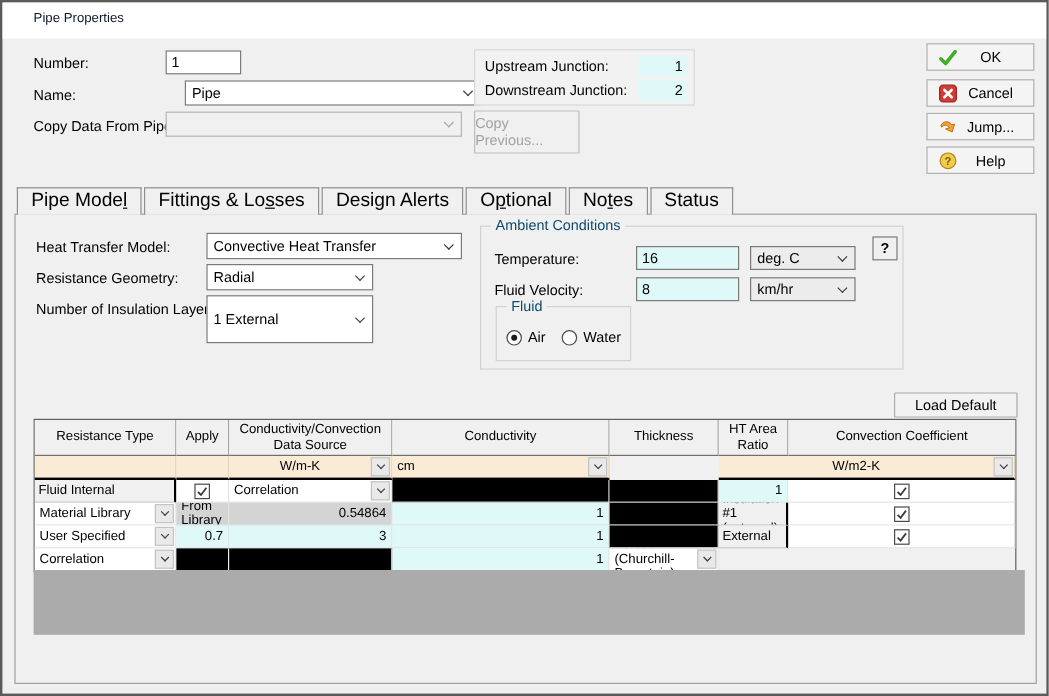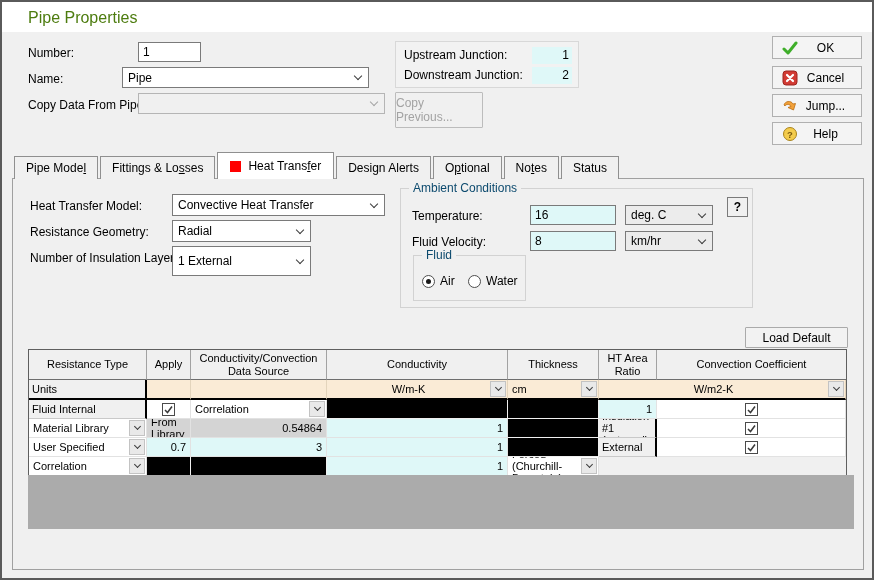--- a/index.html
+++ b/index.html
@@ -1,20 +1,20 @@
 <!DOCTYPE html>
 <html><head>
 <meta charset="utf-8">
 <style>
   * { margin:0; padding:0; box-sizing:border-box; font-family:"Liberation Sans", sans-serif; }
   html,body { background:#cfcfcf; }
   .dialog { position:relative; width:874px; height:580px; background:#f0f0f0;
             border:2px solid #5a5a5a; overflow:hidden; }
   .titlebar { position:absolute; left:0; top:0; width:100%; height:30px; background:#ffffff; }
-  .titlebar span { position:absolute; left:26px; top:7px; font-size:16px; color:#4d7c0f; }
+  .titlebar span { position:absolute; left:26px; top:7px; font-size:11px; color:#0f172a; }
 
   .lbl { position:absolute; font-size:12px; color:#000; white-space:nowrap; }
 
   .tbox { position:absolute; background:#fff; border:1px solid #7a7a7a; font-size:12px;
           padding:0 4px; color:#000; outline:none; }
   .cyan { background:#DFF8F8 !important; }
 
   .combo { position:absolute; display:flex; align-items:center; background:#fff;
            border:1px solid #7a7a7a; font-size:12px; padding-left:5px; color:#000; }
   .combo.graybg { background:#ececec; }
@@ -38,21 +38,21 @@
 
   .abtn { position:absolute; left:770px; width:90px; height:23px; background:#f4f4f4;
           border:1px solid #b0b0b0; border-radius:0; display:flex; align-items:center;
           font-size:12px; color:#000; }
   .abtn .ic { width:16px; height:16px; margin:0 0 0 9px; flex:0 0 16px; }
   .abtn .tx { flex:1; text-align:center; padding-right:8px; }
 
   .tabs { position:absolute; left:12px; top:150px; height:27px; display:flex;
           align-items:flex-end; z-index:3; }
   .tab { height:23px; background:#f0f0f0; border:1px solid #8f8f8f; border-bottom:none;
-         display:flex; align-items:center; padding:0 11px; margin-right:2px; font-size:12px; }
+         display:flex; align-items:center; padding:0 11px; margin-right:2px; font-size:16px; }
   .tab.active { height:27px; background:#fff; padding:0 12px; }
   .tab u { text-decoration:underline; }
   .redsq { width:11px; height:11px; background:#FF0000; margin-right:7px; }
 
   .panel { position:absolute; left:10px; top:176px; width:852px; height:392px;
            background:#f0f0f0; border:1px solid #a0a0a0; z-index:1; }
 
   .fieldset { position:absolute; border:1px solid #d2d2d2; }
   .fieldset .legend { position:absolute; top:-8px; left:8px; background:#f0f0f0;
                       padding:0 4px; font-size:12px; color:#0c4a6e; white-space:nowrap; }
@@ -111,21 +111,21 @@
 <div class="dialog">
 
   <div class="titlebar">
     <span>Pipe Properties</span>
   </div>
 
   <div class="lbl" style="left:26px; top:44px;">Number:</div>
   <input class="tbox" style="left: 136px; top: 40px; width: 63px; height: 20px;" value="1">
 
   <div class="lbl" style="left:26px; top:70px;">Name:</div>
-  <div class="combo" style="left:120px; top:65px; width:247px; height:21px;">
+  <div class="combo" style="left:152px; top:65px; width:247px; height:21px;">
     <span>Pipe</span>
     <span class="chevwrap">
         <span class="chev"></span>
       </span>
   </div>
 
   <div class="lbl" style="left:26px; top:96px;">Copy Data From Pipe...</div>
   <div class="combo disabled" style="left:136px; top:91px; width:247px; height:21px;">
     <span></span>
     <span class="chevwrap">
@@ -173,24 +173,20 @@
     <span class="tx">Help</span>
   </div>
 
   <div class="tabs">
     <div class="tab">
         <span>Pipe Mode<u>l</u></span>
       </div>
     <div class="tab">
         <span>Fittings &amp; Lo<u>s</u>ses</span>
       </div>
-    <div class="tab active">
-      <span class="redsq"></span>
-      <span>Heat Trans<u>f</u>er</span>
-    </div>
     <div class="tab">
         <span>Desi<u>g</u>n Alerts</span>
       </div>
     <div class="tab">
         <span>O<u>p</u>tional</span>
       </div>
     <div class="tab">
         <span>No<u>t</u>es</span>
       </div>
     <div class="tab">
@@ -210,21 +206,21 @@
 
   <div class="lbl" style="left:28px; top:223px; z-index:2;">Resistance Geometry:</div>
   <div class="combo" style="left:170px; top:218px; width:139px; height:22px; z-index:2;">
     <span>Radial</span>
     <span class="chevwrap">
         <span class="chev"></span>
       </span>
   </div>
 
   <div class="lbl" style="left:28px; top:249px; z-index:2;">Number of Insulation Layers:</div>
-  <div class="combo" style="left:170px; top:244px; width:139px; height:30px; z-index:2;">
+  <div class="combo" style="left:170px; top:244px; width:139px; height:40px; z-index:2;">
     <span>1 External</span>
     <span class="chevwrap">
         <span class="chev"></span>
       </span>
   </div>
 
   <div class="fieldset" style="left:398px; top:186px; width:353px; height:120px; z-index:2;">
     <span class="legend">Ambient Conditions</span>
   </div>
   <div class="lbl" style="left:410px; top:207px; z-index:2;">Temperature:</div>
@@ -263,21 +259,20 @@
   <div class="restable">
 
     <div class="hc">Resistance Type</div>
     <div class="hc">Apply</div>
     <div class="hc">Conductivity/Convection Data Source</div>
     <div class="hc">Conductivity</div>
     <div class="hc">Thickness</div>
     <div class="hc">HT Area Ratio</div>
     <div class="hc">Convection Coefficient</div>
 
-    <div class="uc rowlabel">Units</div>
     <div class="uc"></div>
     <div class="uc"></div>
     <div class="uc">
       <span class="utext">W/m-K</span>
       <span class="dbtn">
           <span class="chev"></span>
         </span>
     </div>
     <div class="uc">
       <span class="utext leftal">cm</span>

